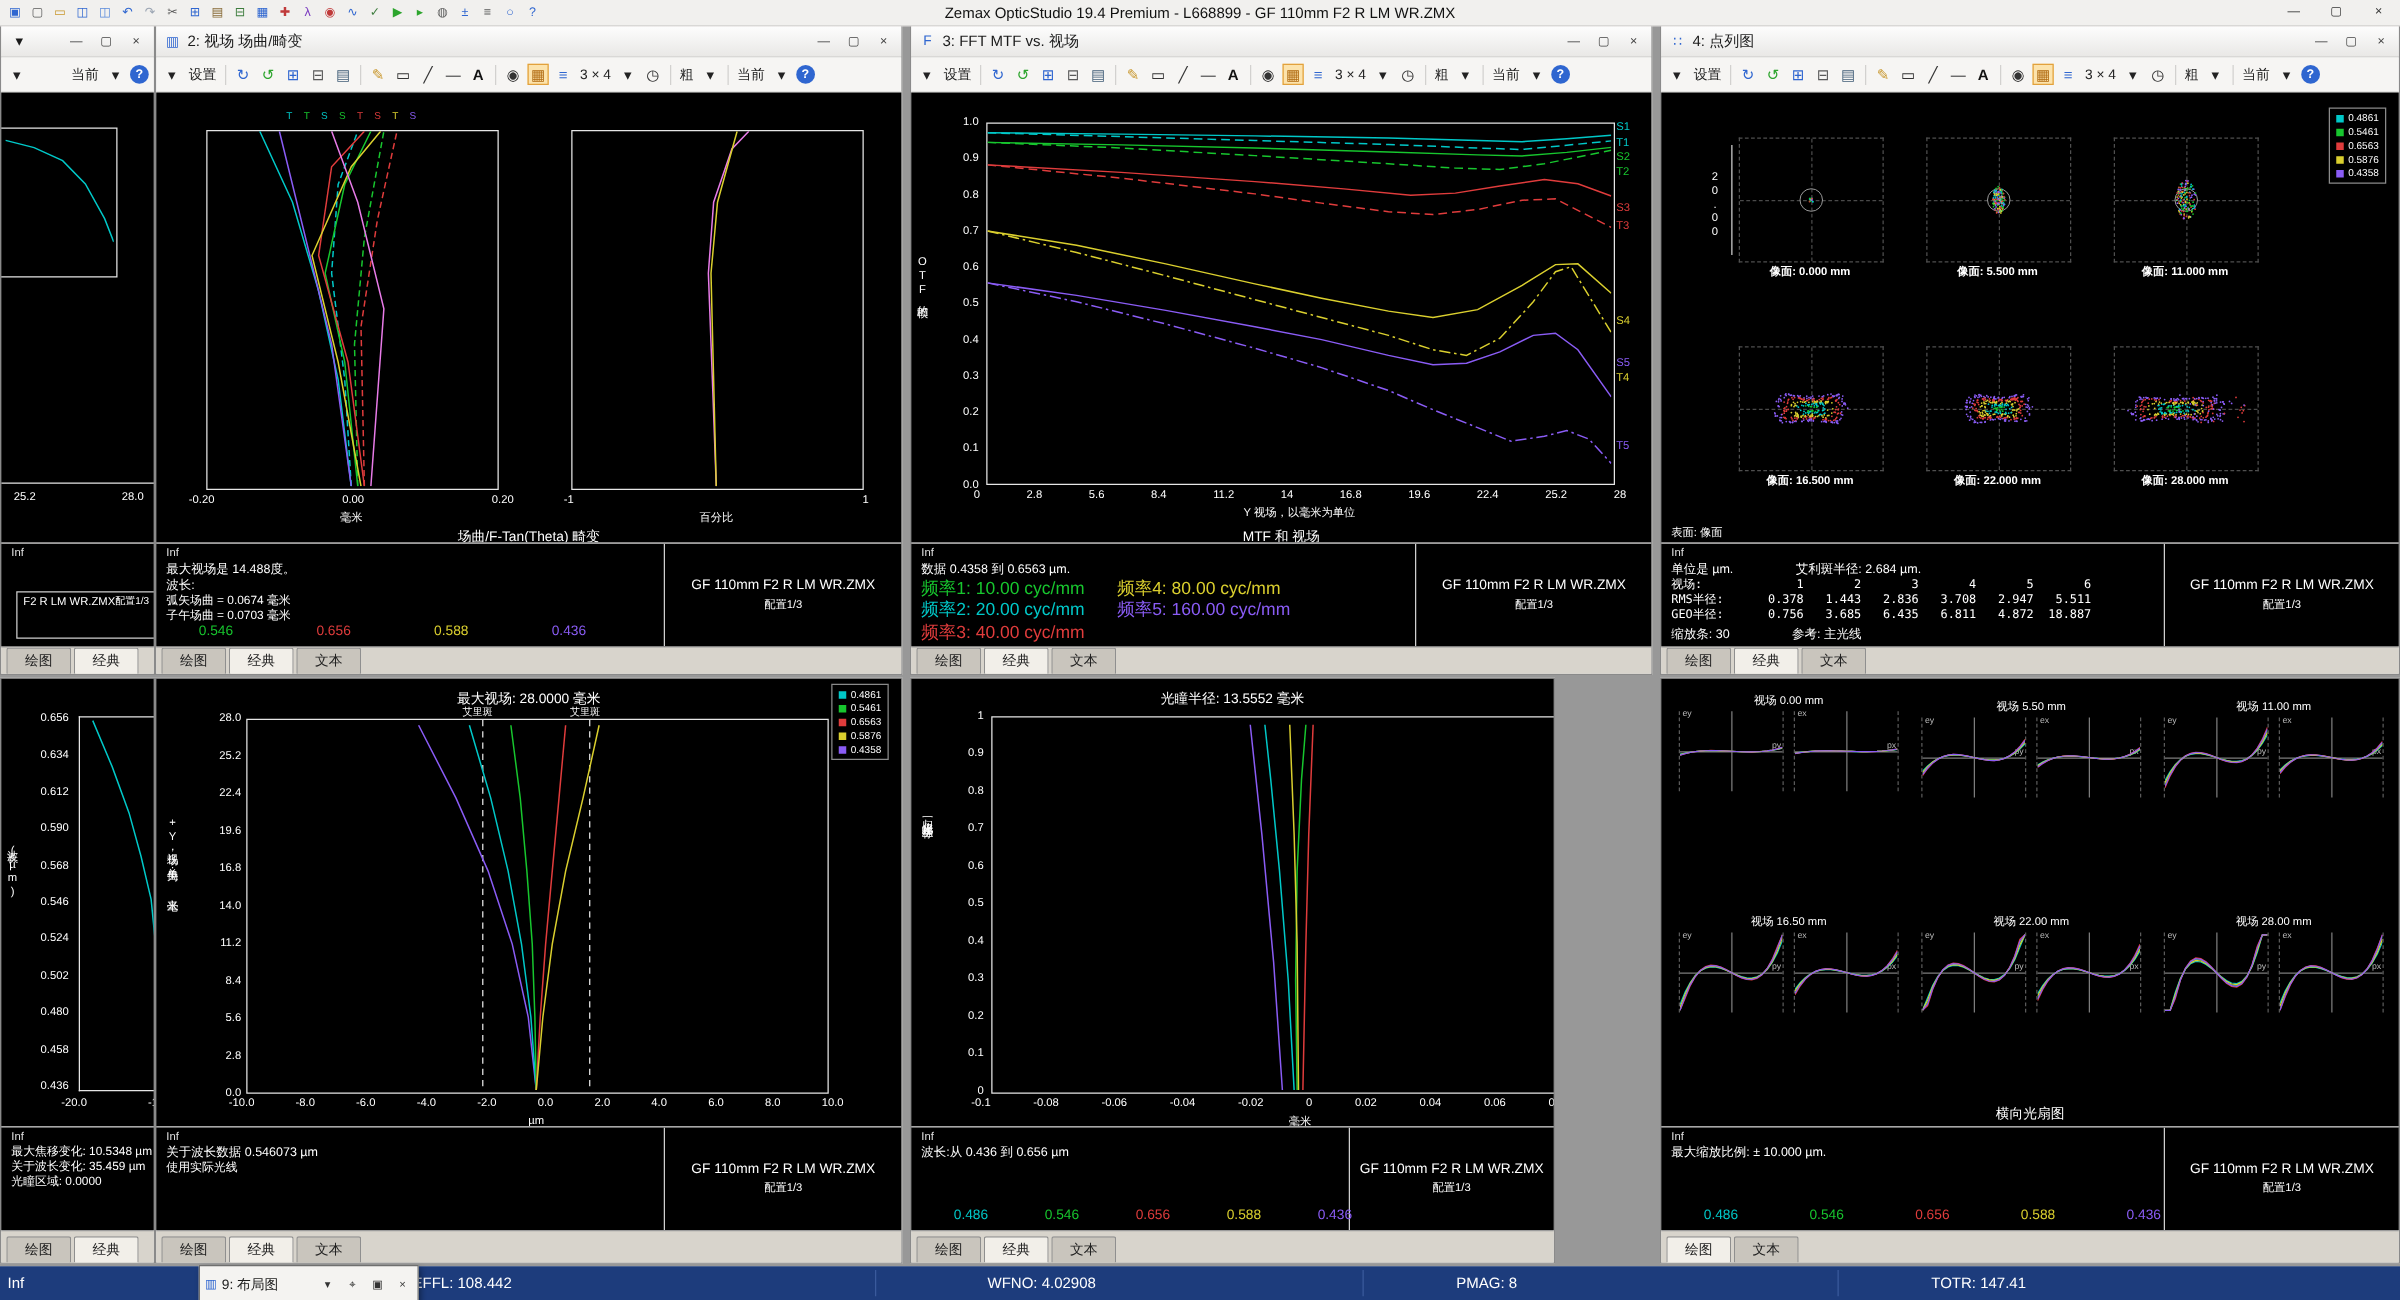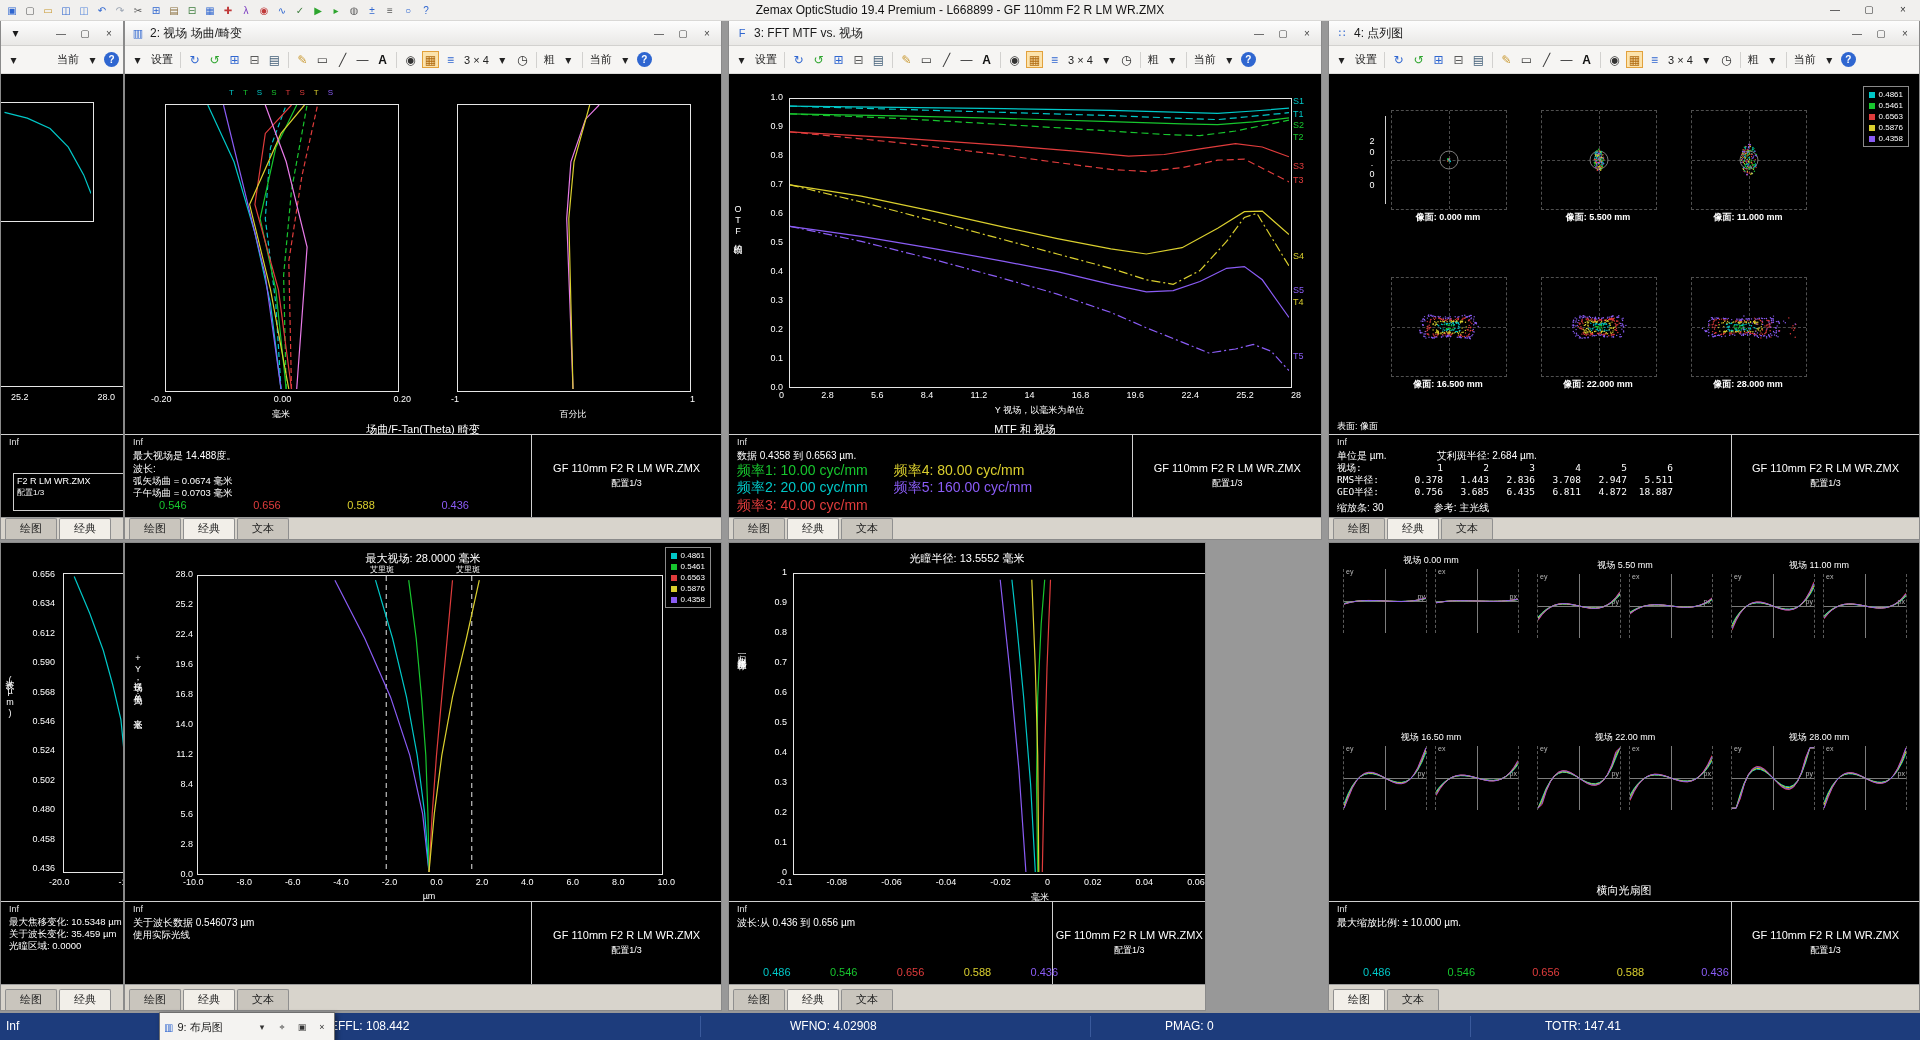--- a/index.html
+++ b/index.html
@@ -171,21 +171,21 @@
     <div class="hline" style="left:0;top:312px;width:124px"></div>
     <div class="xticks" style="left:10px;top:318px;width:104px">
         <span class="tk">25.2</span>
         <span class="tk">28.0</span>
       </div>
   </div>
   <div class="info">
     <div class="itext">
       <div class="inf">Inf</div>
       <div style="position:absolute;left:12px;right:-2px;top:38px;bottom:6px;border:1px solid #cfcfcf;
-                  display:flex;flex-direction:column;align-items:flex-start;justify-content:flex-start;padding:2px 3px;overflow:hidden">
+                  display:flex;align-items:flex-start;justify-content:center;padding:2px 3px;overflow:hidden">
         <div style="font-size:9px;white-space:nowrap">F2 R LM WR.ZMX</div>
         <div style="font-size:8px;white-space:nowrap">配置1/3</div>
       </div>
     </div>
   </div>
   <div class="tabs">
       <div class="tab">绘图</div>
       <div class="tab active">经典</div>
     </div>
 </div>
@@ -2116,21 +2116,21 @@
       <div class="fconf">配置1/3</div>
     </div>
   </div>
   <div class="tabs tall">
       <div class="tab">绘图</div>
       <div class="tab active">经典</div>
       <div class="tab">文本</div>
     </div>
 </div>
 
-<div class="win" style="left:728px;top:542px;width:478px;height:469px">
+<div class="win" style="left:728px;top:542px;width:516px;height:469px">
   <div class="cv">
     <div class="ptitle" style="top:8px">光瞳半径: 13.5552 毫米</div>
     <div class="vlabel" style="left:6px;top:105px">归一化光瞳坐标</div>
     <div class="yticks" style="left:28px;top:24px;width:30px;height:310px">
         <span class="tk">1</span>
         <span class="tk">0.9</span>
         <span class="tk">0.8</span>
         <span class="tk">0.7</span>
         <span class="tk">0.6</span>
         <span class="tk">0.5</span>
@@ -2399,21 +2399,21 @@
   <div class="tabs tall">
       <div class="tab active">绘图</div>
       <div class="tab">文本</div>
     </div>
 </div>
 
 <div id="statusbar">
   <span style="left:6px">Inf</span>
   <span style="left:330px">EFFL: 108.442</span>
   <span style="left:790px">WFNO: 4.02908</span>
-  <span style="left:1165px">PMAG: 0</span>
+  <span style="left:1165px">PMAG: 8</span>
   <span style="left:1545px">TOTR: 147.41</span>
   <i style="left:318px"></i>
     <i style="left:700px"></i>
     <i style="left:1090px"></i>
     <i style="left:1470px"></i>
 </div>
 
 <div id="floatwin">
   <span class="fi">▥</span>
   <span style="flex:1;white-space:nowrap;overflow:hidden">9: 布局图</span>

